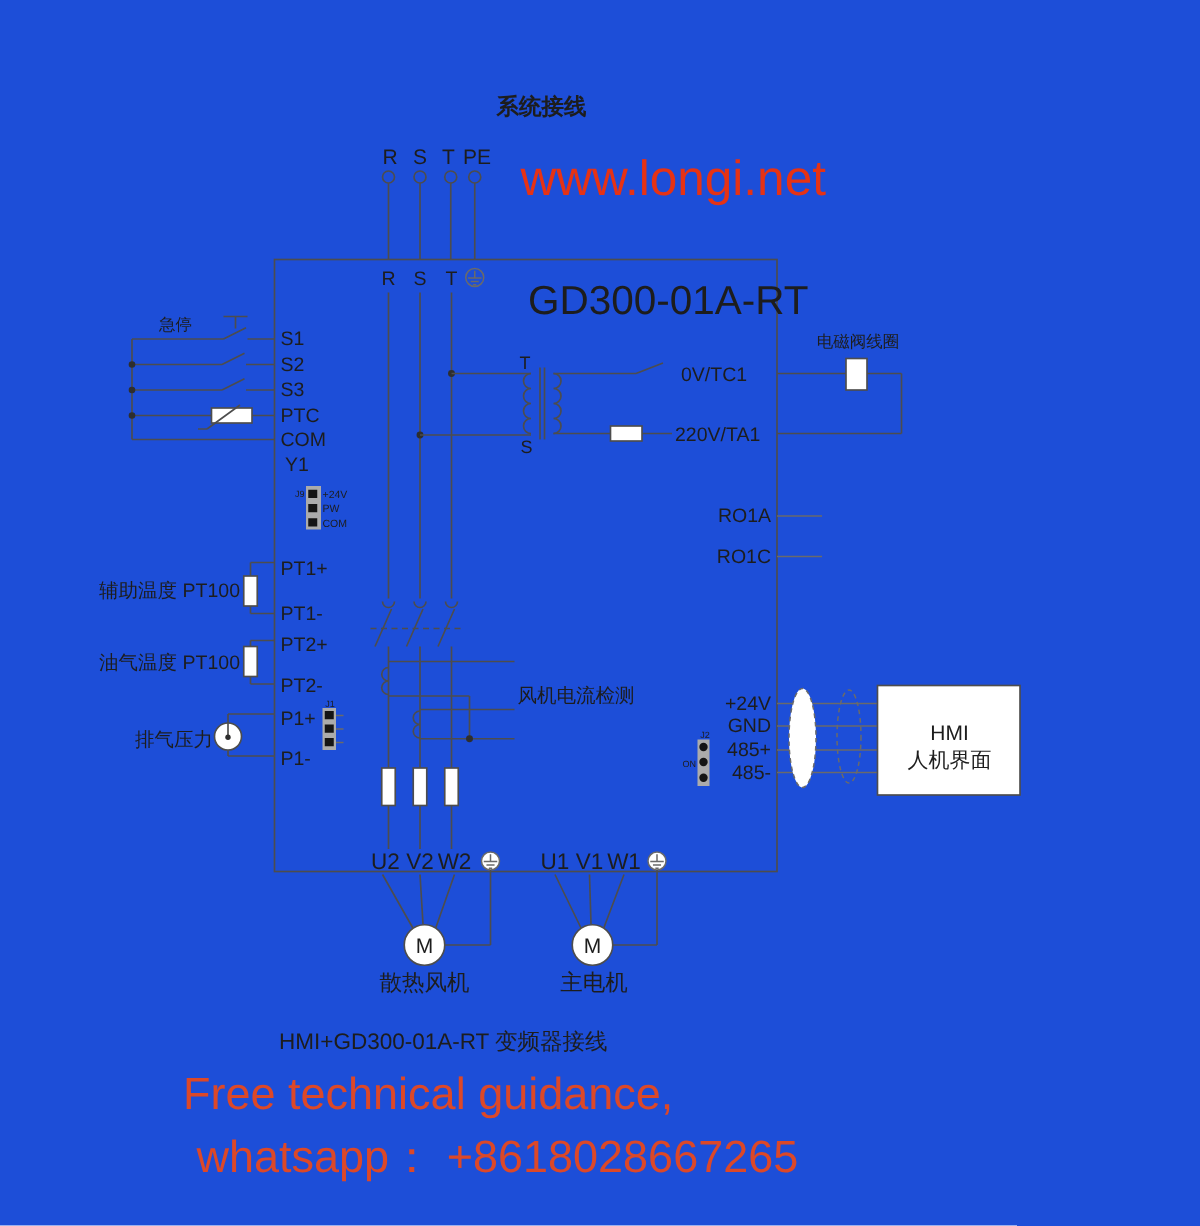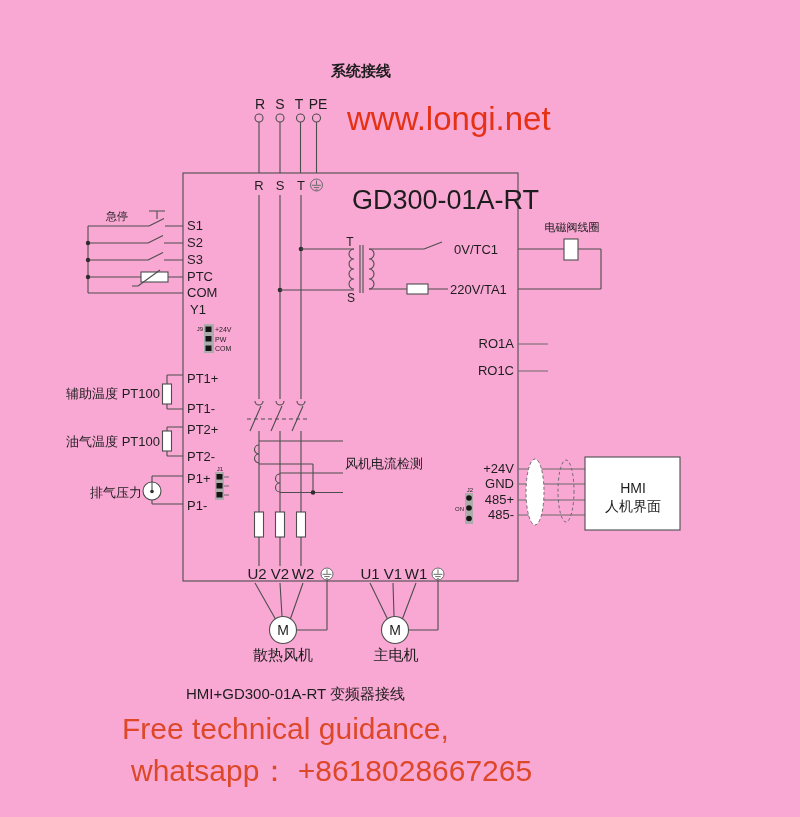--- a/index.html
+++ b/index.html
@@ -1,16 +1,16 @@
 <!DOCTYPE html>
 <html><head>
 <meta charset="utf-8">
 <style>
   html,body{margin:0;padding:0;background:#fff;}
-  .page{position:relative;width:800px;height:817px;background:#f9a8d4;overflow:hidden;}
+  .page{position:relative;width:800px;height:817px;background:#1d4ed8;overflow:hidden;}
   svg{position:absolute;left:0;top:0;}
   .t{font-family:"Liberation Sans","DejaVu Sans",sans-serif;fill:#1d1d1d;}
   .s6{font-size:6px}.s7{font-size:7px}.s11{font-size:11px}.s12{font-size:12px}
   .s13{font-size:13px}.s14{font-size:14px}.s15{font-size:15px}
   .s27{font-size:27px}.s30{font-size:30px}.s33{font-size:33px}
   .mid{text-anchor:middle}.end{text-anchor:end}
   .bold{font-weight:bold}
   .red1{fill:#e63214}.red2{fill:#dc4828}
   .ln{stroke:#4d4d4d;fill:none;stroke-width:1.1}
   .ln2{stroke:#6a6a6a;fill:none;stroke-width:1}

